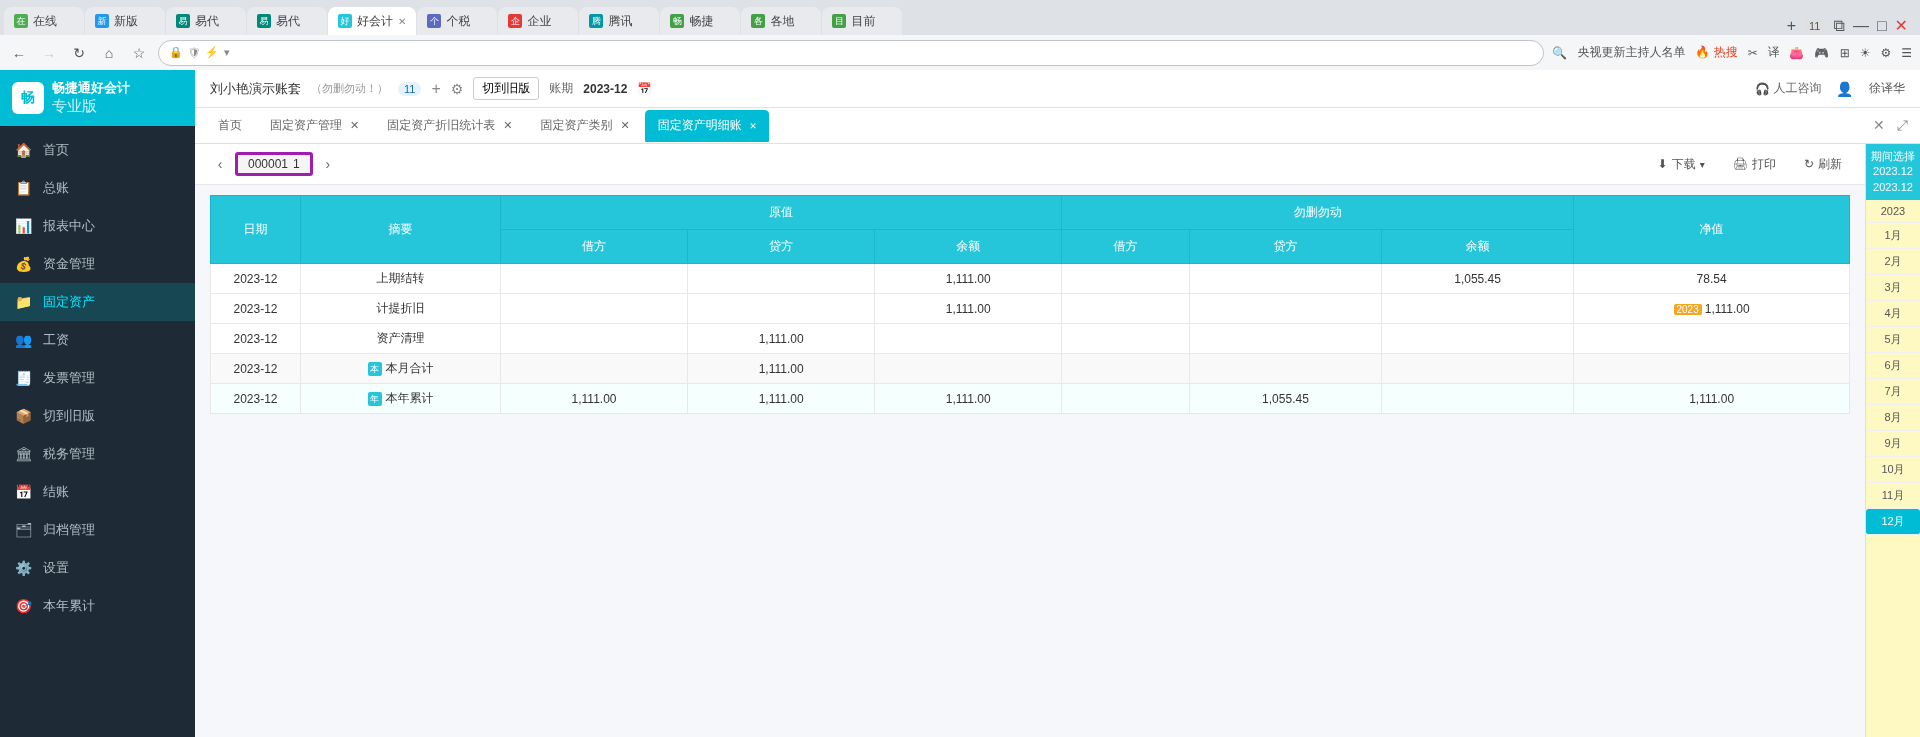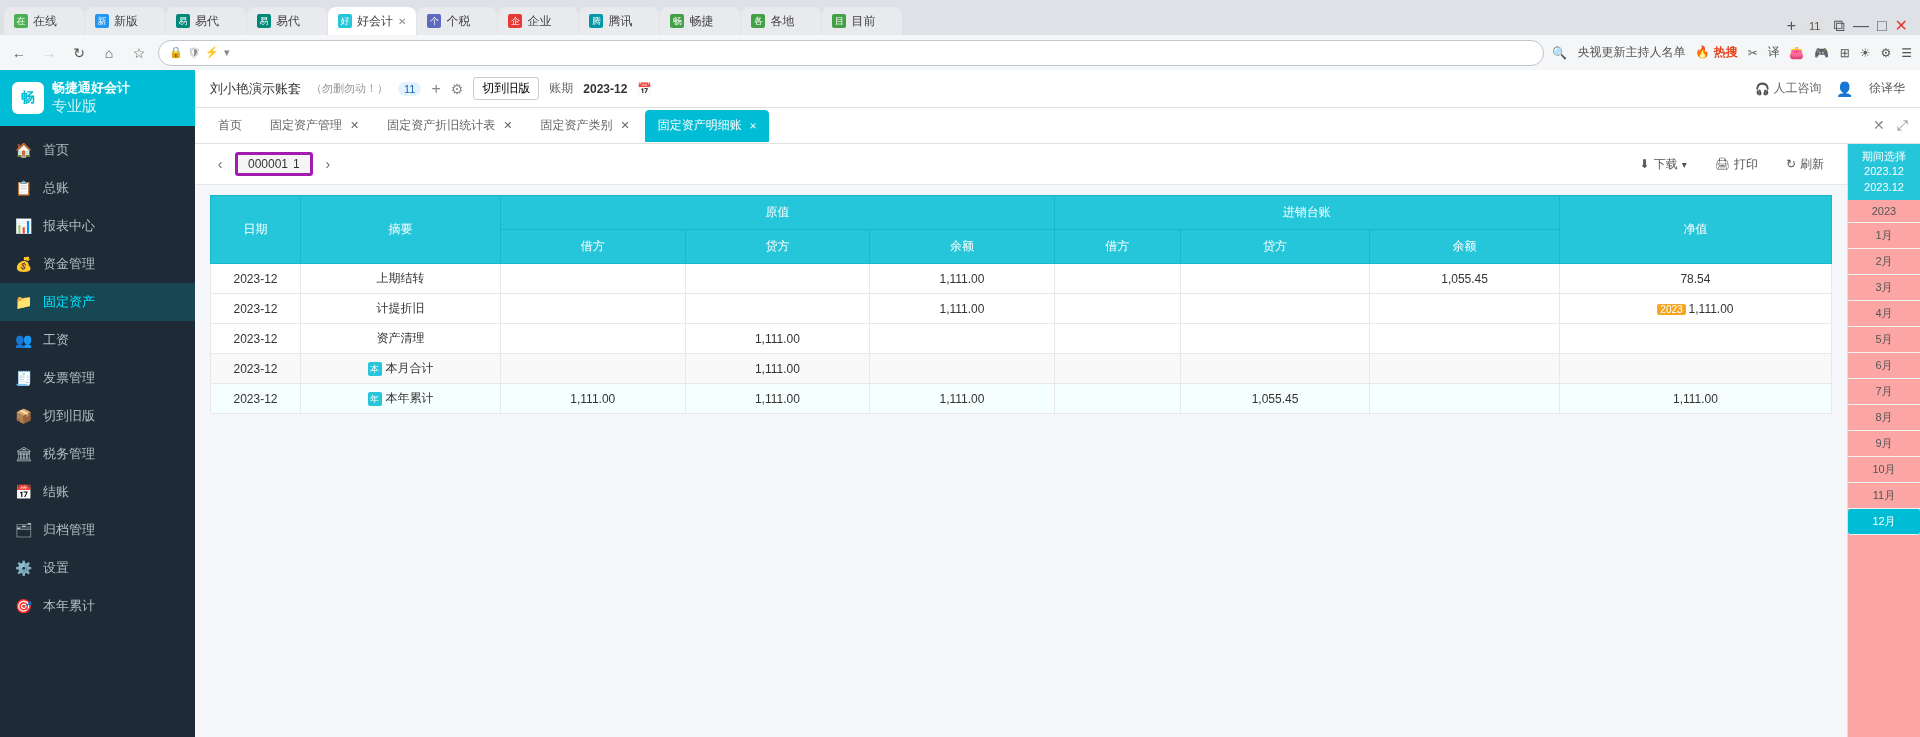--- a/index.html
+++ b/index.html
@@ -12,21 +12,21 @@
     .browser-tab.active { background: #fff; }
     .browser-tab .tab-favicon { width: 14px; height: 14px; border-radius: 2px; flex-shrink: 0; }
     .browser-tab .tab-close { margin-left: auto; color: #888; font-size: 10px; cursor: pointer; }
     .browser-tab .tab-label { white-space: nowrap; overflow: hidden; text-overflow: ellipsis; }
     .browser-nav { display: flex; align-items: center; height: 36px; background: #f5f6f7; padding: 0 8px; gap: 8px; border-bottom: 1px solid #ccc; }
     .nav-btn { width: 22px; height: 22px; display: flex; align-items: center; justify-content: center; border-radius: 50%; cursor: pointer; color: #555; font-size: 14px; }
     .address-bar { flex: 1; height: 26px; background: #fff; border: 1px solid #c0c4cc; border-radius: 13px; display: flex; align-items: center; padding: 0 10px; font-size: 11px; color: #333; gap: 5px; }
     .address-bar .lock-icon { color: #2c7a2c; font-size: 11px; }
     .address-text { flex: 1; }
     .nav-actions { display: flex; align-items: center; gap: 10px; color: #555; font-size: 12px; }
-    .hot-search { color: #e5421e; font-weight: bold; }
+    .hot-search { color: #e5421e; font-weight: normal; }
 
     
     .app-layout { display: flex; height: calc(737px - 70px); }
 
     
     .sidebar { width: 195px; background: #1e2a35; display: flex; flex-direction: column; height: 100%; flex-shrink: 0; }
     .sidebar-header { background: #00bcd4; padding: 10px 12px; display: flex; align-items: center; gap: 8px; }
     .sidebar-logo { width: 32px; height: 32px; background: #fff; border-radius: 6px; display: flex; align-items: center; justify-content: center; font-size: 14px; color: #00bcd4; font-weight: bold; }
     .sidebar-title { color: #fff; font-size: 13px; font-weight: bold; line-height: 1.3; }
     .sidebar-subtitle { color: rgba(255,255,255,0.8); font-size: 15px; }
@@ -65,21 +65,21 @@
     .data-table { width: 100%; border-collapse: collapse; background: #fff; }
     .data-table th { background: #26c6da; color: #fff; padding: 8px 10px; text-align: center; font-weight: normal; font-size: 12px; border: 1px solid #1ab7cc; }
     .data-table td { padding: 6px 10px; text-align: center; border: 1px solid #e8e8e8; font-size: 12px; color: #333; }
     .data-table tr.subtotal td { background: #f9f9f9; }
     .data-table tr.total td { background: #f5fffe; }
     .num-cell { text-align: right; }
     .desc-cell { text-align: left; }
     .row-icon { width: 14px; height: 14px; display: inline-block; background: #26c6da; border-radius: 2px; color: #fff; font-size: 9px; text-align: center; line-height: 14px; margin-right: 4px; }
 
     
-    .period-panel { width: 73px; background: #fca5a5; border-left: 1px solid #e0e0e0; display: flex; flex-direction: column; overflow-y: auto; flex-shrink: 0; }
+    .period-panel { width: 55px; background: #fef9c3; border-left: 1px solid #e0e0e0; display: flex; flex-direction: column; overflow-y: auto; flex-shrink: 0; }
     .period-panel-header { background: #26c6da; color: #fff; text-align: center; font-size: 11px; padding: 5px 2px; line-height: 1.4; }
     .period-item { padding: 5px 4px; text-align: center; cursor: pointer; font-size: 11px; color: #555; border-bottom: 1px solid #f0f0f0; }
     .period-item.active { background: #00bcd4; color: #fff; border-radius: 3px; }
 
     
     .content-row { display: flex; flex: 1; overflow: hidden; }
 
     
     ::-webkit-scrollbar { width: 6px; height: 6px; }
     ::-webkit-scrollbar-thumb { background: #ccc; border-radius: 3px; }
@@ -333,21 +333,21 @@
           </div>
         </div>
 
         <div class="table-area">
           <table class="data-table">
             <thead>
               <tr>
                 <th rowspan="2" style="width:90px;">日期</th>
                 <th rowspan="2" style="width:200px;">摘要</th>
                 <th colspan="3">原值</th>
-                <th colspan="3">进销台账</th>
+                <th colspan="3">勿删勿动</th>
                 <th rowspan="2">净值</th>
               </tr>
               <tr>
                 <th>借方</th>
                 <th>贷方</th>
                 <th>余额</th>
                 <th>借方</th>
                 <th>贷方</th>
                 <th>余额</th>
               </tr>

